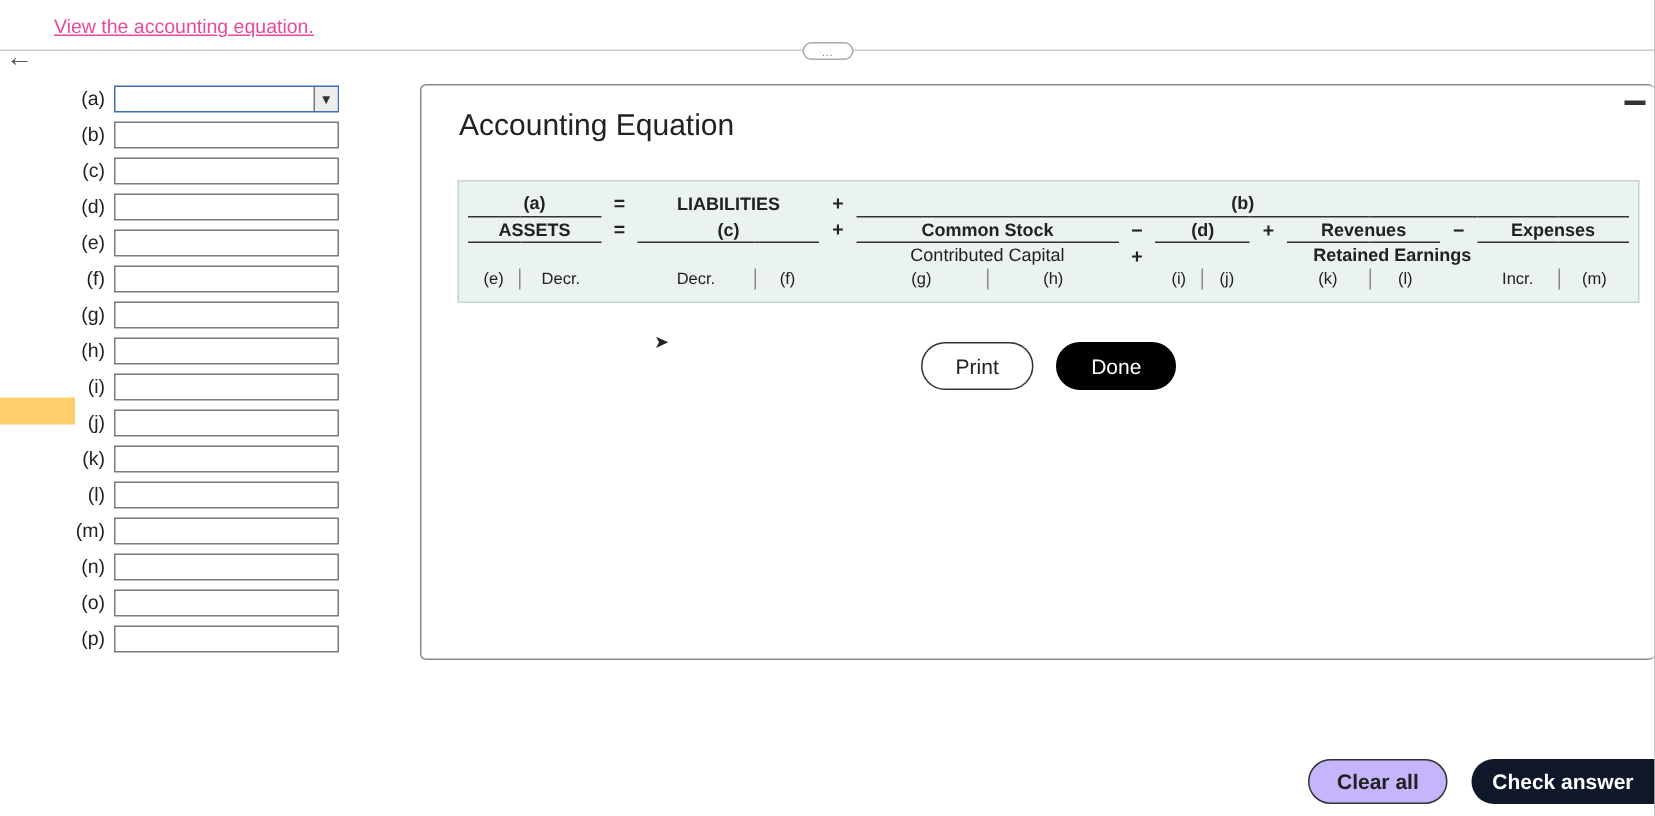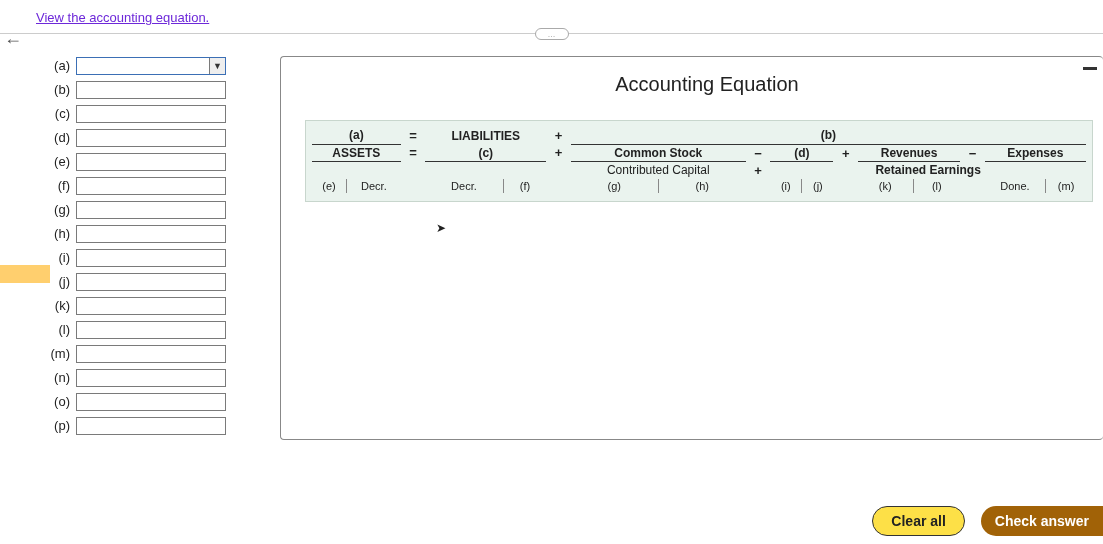--- a/index.html
+++ b/index.html
@@ -20,21 +20,21 @@
     position: relative;
   }
   .back-arrow {
     position: absolute;
     left: 4px;
     top: 28px;
     font-size: 18px;
     color: #555;
   }
   .instr { margin-bottom: 4px; }
-  .link { color: #6d28d9; text-decoration: underline; cursor: pointer; }
+  .link { color: #ec4899; text-decoration: underline; cursor: pointer; }
   .pill {
     width: 34px; height: 12px;
     border: 1px solid #aaa;
     border-radius: 7px;
     background: #fff;
     position: absolute;
     left: 50%; transform: translateX(-50%);
     bottom: -7px;
     display:flex; align-items:center; justify-content:center;
     font-size:8px; color:#888;
@@ -90,24 +90,23 @@
     border-right: none;
     padding: 16px 10px 14px 24px;
     position: relative;
     min-height: 320px;
   }
   .panel-dash {
     position:absolute; right:6px; top:10px;
     width:14px; height:3px; background:#333;
   }
   .panel h2 {
-    margin: 0 0 24px 16px;
+    margin: 0 0 24px 1px;
     font-size: 20px;
     font-weight: normal;
-    text-align: center;
   }
   .eq-wrap {
     background: #eaf3ee;
     border: 1px solid #c8d6cd;
     padding: 6px 6px 8px 6px;
     font-size: 12px;
   }
   table.eq { border-collapse: collapse; width: 100%; }
   table.eq td { padding: 1px 4px; text-align: center; vertical-align: middle; white-space: nowrap; }
   .uline { border-bottom: 1px solid #333; min-width: 40px; }
@@ -136,22 +135,22 @@
   .btn-print { border: 1.5px solid #333; background: #fff; }
   .btn-done { background: #000; color: #fff; border:1.5px solid #000; }
   .footer {
     position: absolute;
     right: 0;
     bottom: 8px;
     display: flex;
     gap: 16px;
     padding-right: 0;
   }
-  .btn-clear { border: 1.5px solid #333; background:#fde047; padding:6px 18px; border-radius:20px; font-size:14px; cursor:pointer; font-weight:bold; }
-  .btn-check { background:#a16207; color:#fff; padding:7px 14px; border-radius:20px 0 0 20px; font-size:14px; font-weight:bold; cursor:pointer; border-right:none; }
+  .btn-clear { border: 1.5px solid #333; background:#c4b5fd; padding:6px 18px; border-radius:20px; font-size:14px; cursor:pointer; font-weight:bold; }
+  .btn-check { background:#0f172a; color:#fff; padding:7px 14px; border-radius:20px 0 0 20px; font-size:14px; font-weight:bold; cursor:pointer; border-right:none; }
 </style>
 </head>
 <body>
 
 <div class="hl"></div>
 
 <div class="top">
   <span class="back-arrow">←</span>
   <span class="link">View the accounting equation.</span>
   <div class="pill">…</div>
@@ -277,27 +276,31 @@
           <td></td>
           <td>(g)</td>
           <td class="vsep">(h)</td>
           <td></td>
           <td>(i)</td>
           <td class="vsep">(j)</td>
           <td></td>
           <td>(k)</td>
           <td class="vsep">(l)</td>
           <td></td>
-          <td>Done.</td>
+          <td>Incr.</td>
           <td class="vsep">(m)</td>
         </tr>
 
       </tbody>
         </table>
     </div>
 
+    <div class="btns">
+      <span class="btn btn-print">Print</span>
+      <span class="btn btn-done">Done</span>
+    </div>
   </div>
 </div>
 
 <div class="footer">
   <span class="btn-clear">Clear all</span>
   <span class="btn-check">Check answer</span>
 </div>
 
 </body></html>

